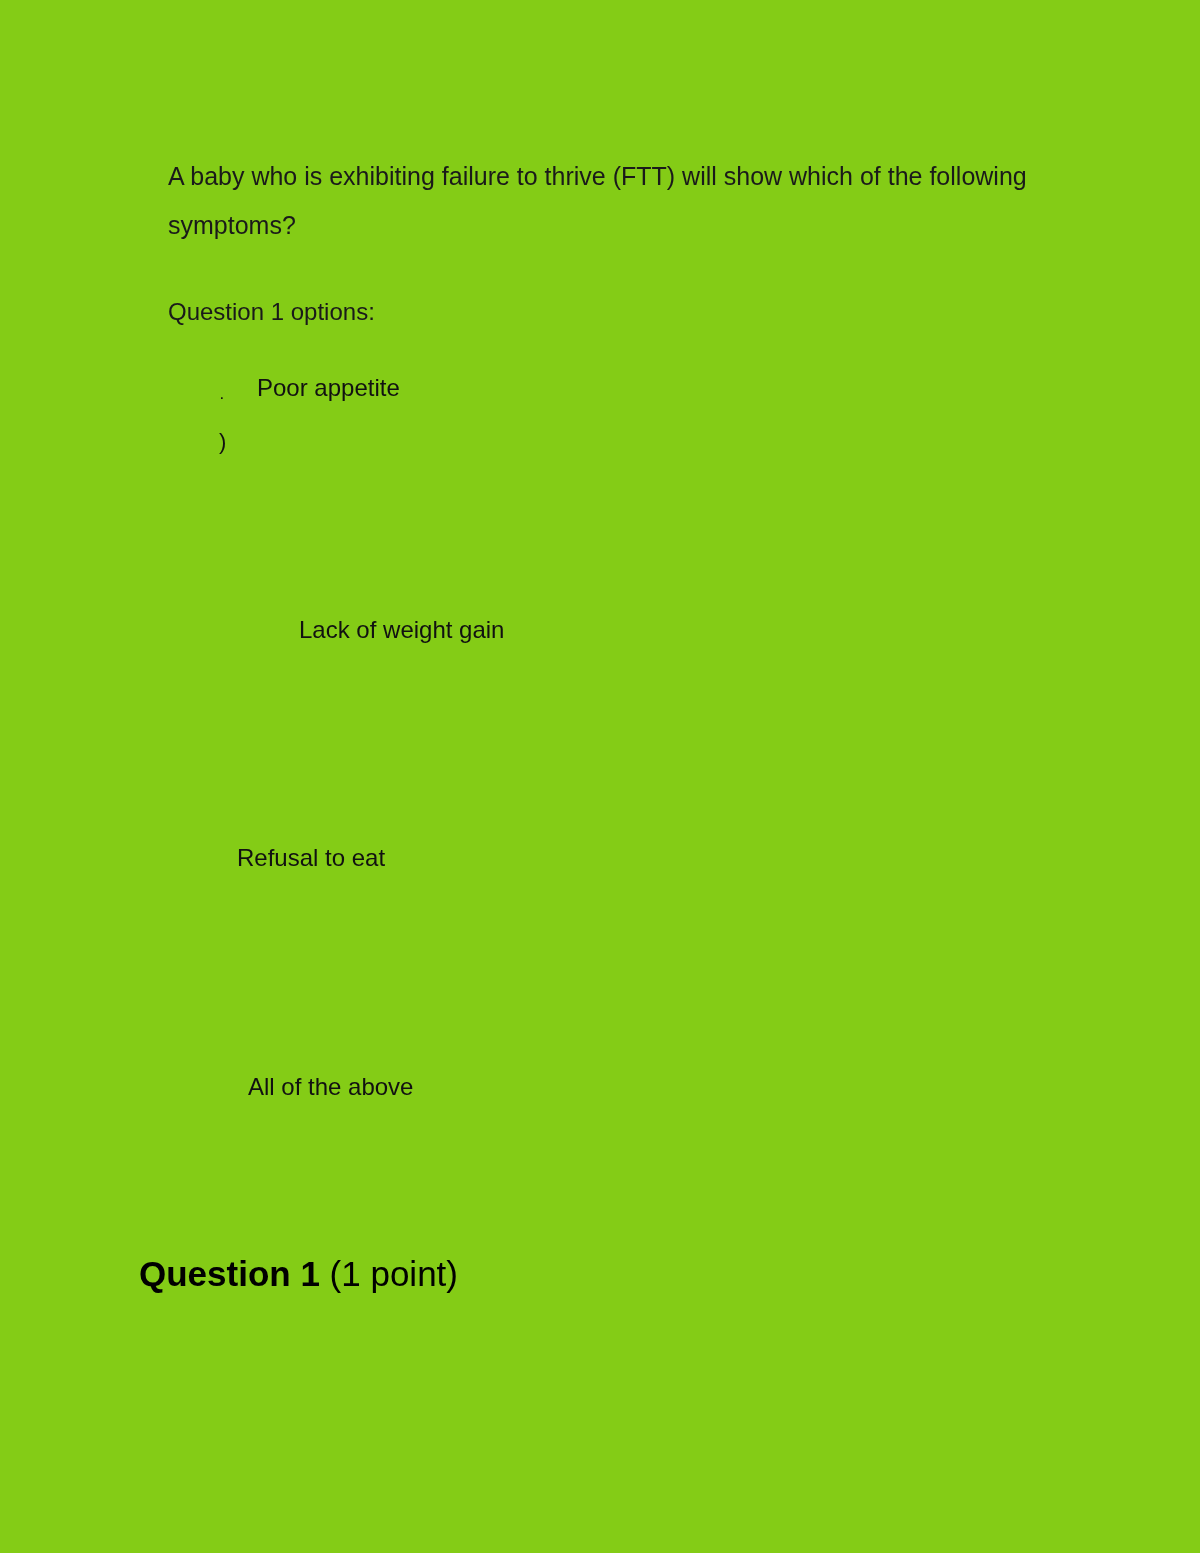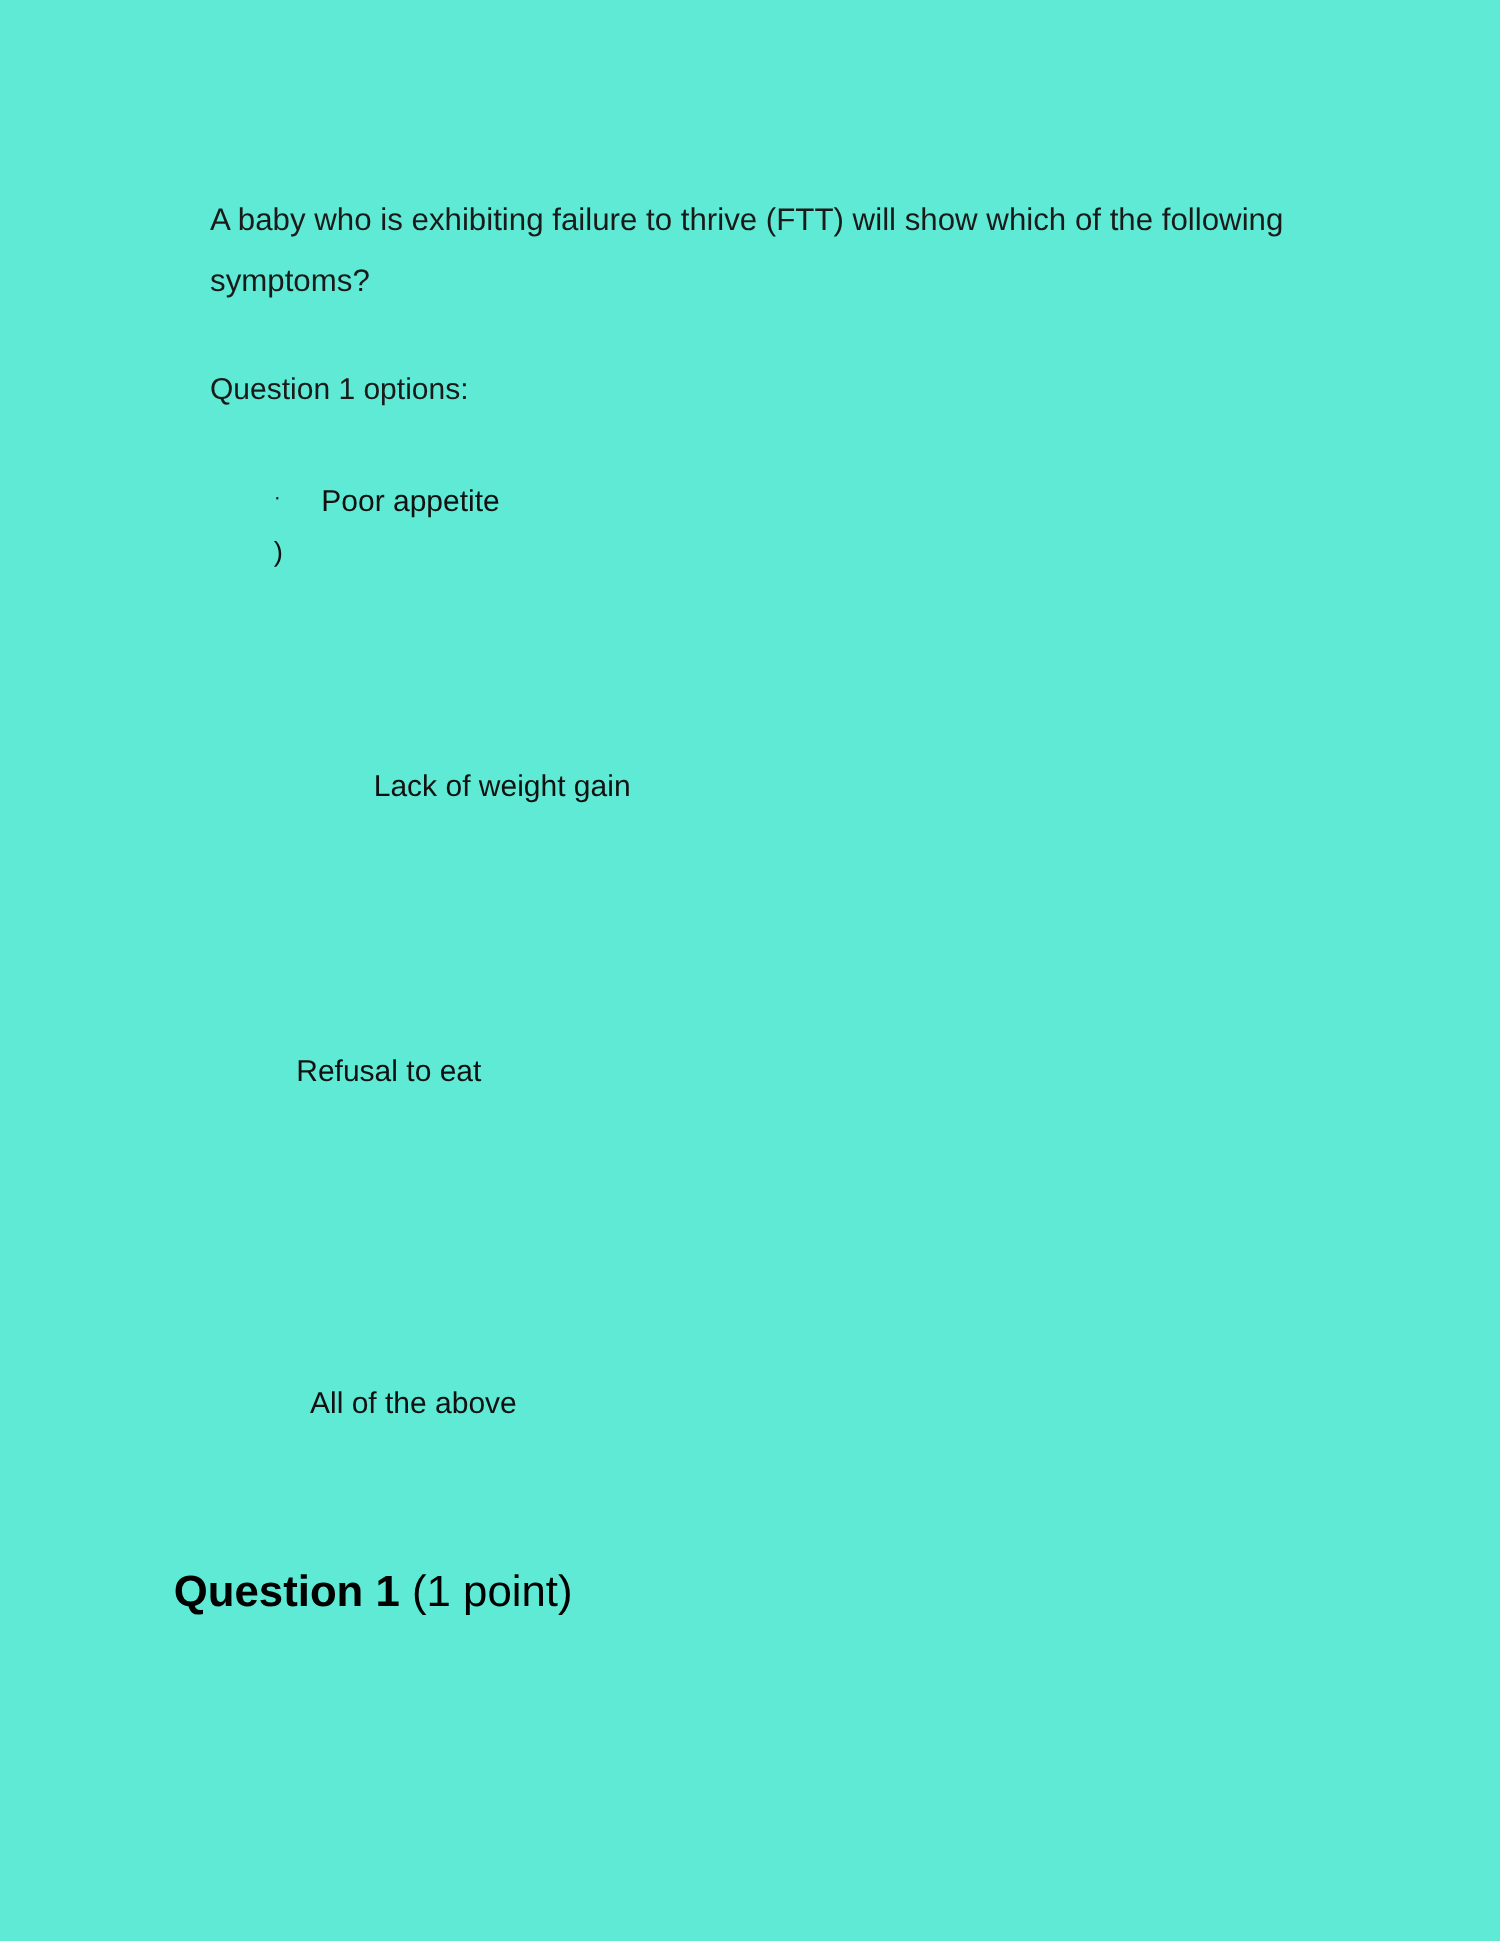--- a/index.html
+++ b/index.html
@@ -14,21 +14,21 @@
     font-family: "Liberation Sans", sans-serif;
     color: #000000;
     overflow: hidden;
   }
   .page {
     position: absolute;
     top: 0;
     left: 0;
     width: 1200px;
     height: 1553px;
-    background: #5eead4;
+    background: #84cc16;
   }
   .question-stem {
     position: absolute;
     left: 168px;
     top: 152px;
     width: 880px;
     font-size: 25px;
     line-height: 49px;
     color: #1a1a1a;
   }
@@ -46,26 +46,26 @@
     font-size: 24px;
     line-height: 34px;
     color: #111111;
   }
   .opt-marker {
     position: absolute;
     font-size: 22px;
     color: #111111;
     line-height: 20px;
   }
-  .opt1 { left: 257px; top: 385px; }
+  .opt1 { left: 257px; top: 371px; }
   .opt1-dot { left: 219px; top: 388px; font-size: 17px; }
   .opt1-comma { left: 219px; top: 432px; font-size: 22px; }
   .opt2 { left: 251px; top: 613px; margin-left: 48px; }
   .opt3 { left: 237px; top: 841px; }
-  .opt4 { left: 248px; top: 1070px; margin-top: 36px; }
+  .opt4 { left: 248px; top: 1070px; }
   .question-heading {
     position: absolute;
     left: 139px;
     top: 1252px;
     font-size: 35px;
     line-height: 44px;
     color: #000000;
     white-space: nowrap;
   }
   .question-heading .q-num {

